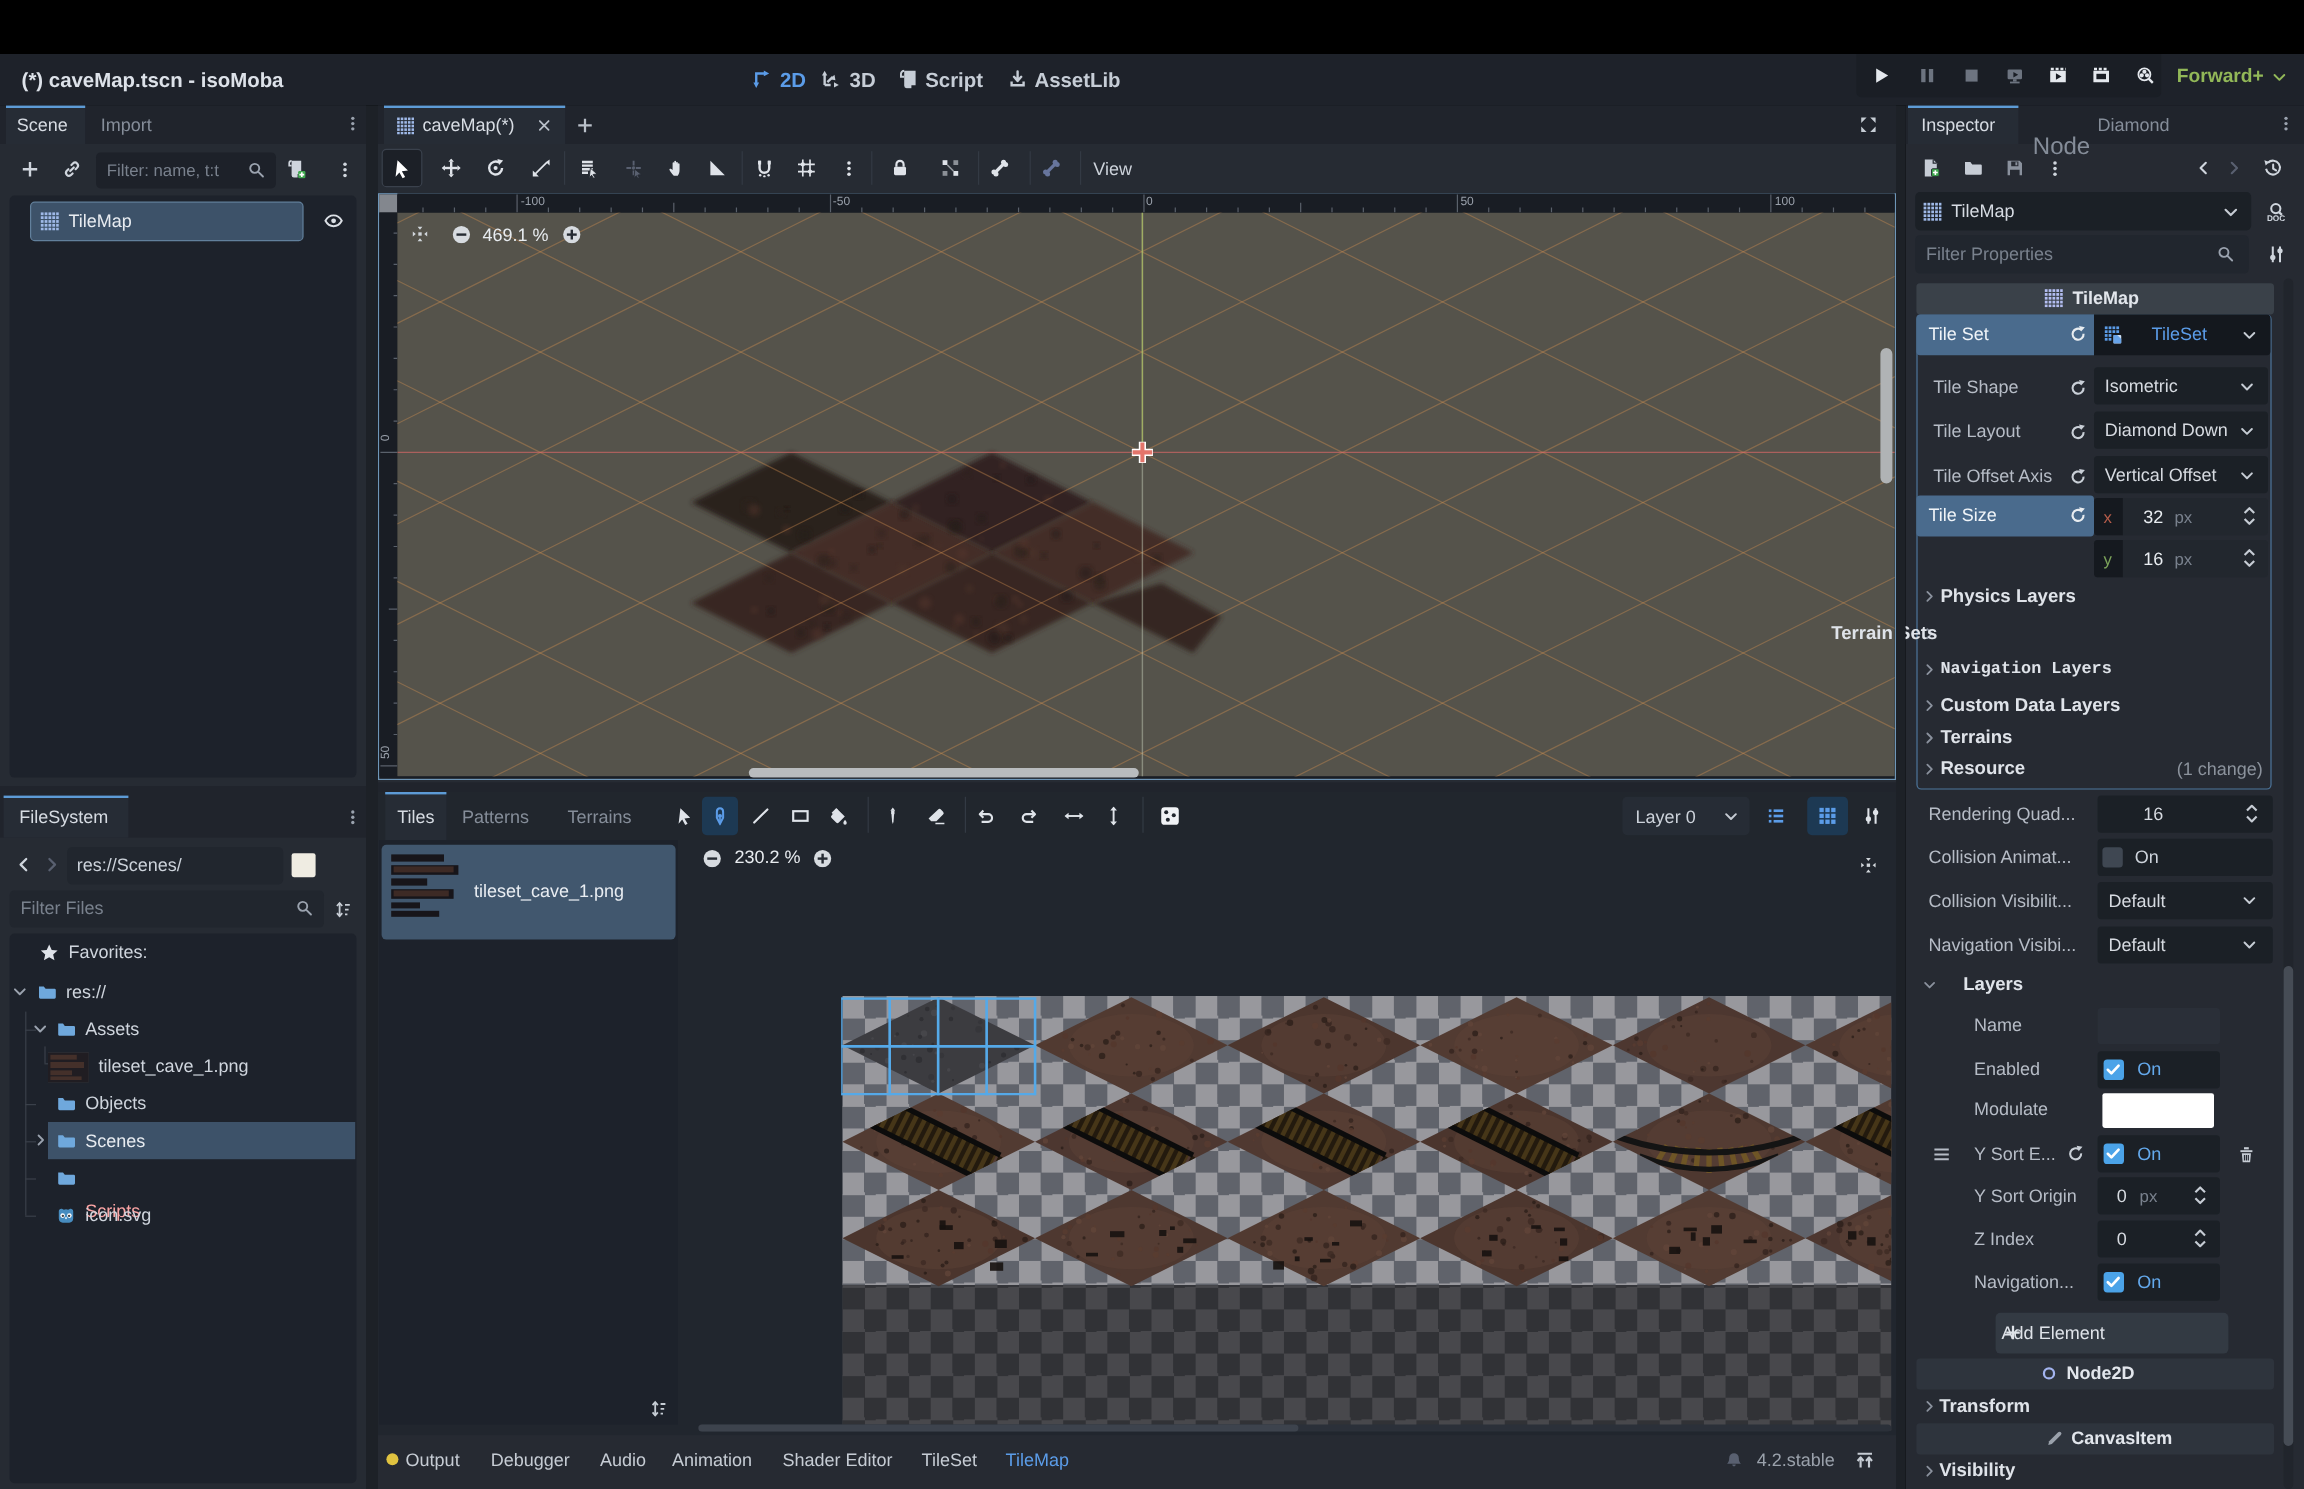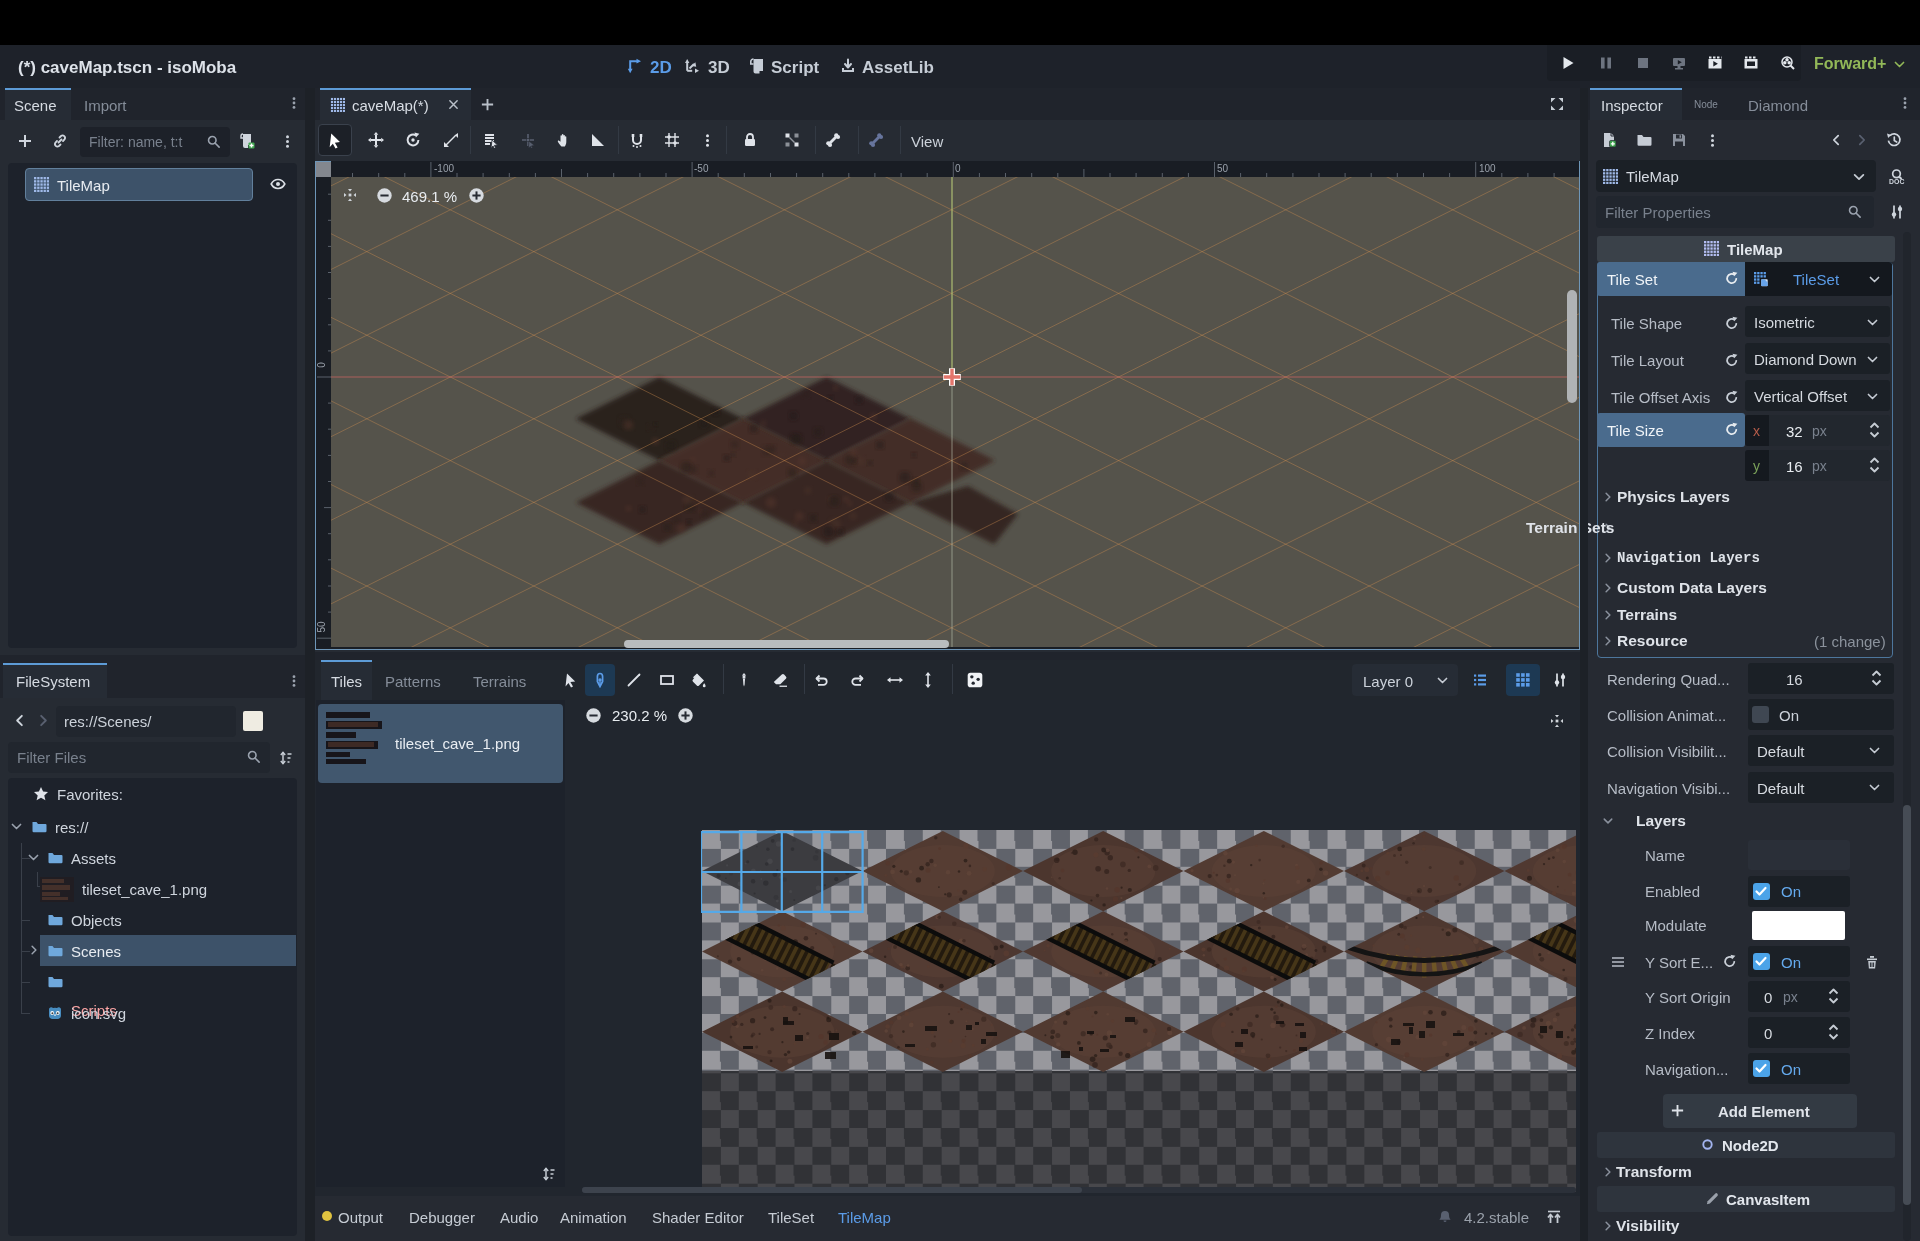--- a/index.html
+++ b/index.html
@@ -1686,21 +1686,21 @@
     <g fill="none" stroke="#c6ccd4" stroke-width="1.8">
       <path d="M4.5 14V6M11.5 14V6"></path>
       <path d="M2 8.5L4.5 5.5 7 8.5M9 8.5l2.5-3 2.5 3" stroke-linejoin="round"></path>
       <path d="M2 2.5h12" stroke-width="1.6"></path>
     </g>
   </svg>
 <div style="position:absolute;left:1588px;top:88px;width:332px;height:1153px;background:#262a32"></div>
 <div style="position:absolute;left:1588px;top:88px;width:332px;height:32px;background:#20242c"></div>
 <div style="position:absolute;left:1590px;top:88px;width:92px;height:32px;background:#262c35;border-top:2px solid #5d9bd6"></div>
 <div style="position:absolute;left:1601px;top:105px;transform:translate(0,-50%) ;font-size:15px;color:#d6dbe2;font-weight:400;white-space:nowrap;line-height:1;">Inspector</div>
-<div style="position:absolute;left:1694px;top:105px;transform:translate(0,-50%) ;font-size:10px;color:#858d99;font-weight:400;white-space:nowrap;line-height:1;">Node</div>
+<div style="position:absolute;left:1694px;top:122px;transform:translate(0,-50%) ;font-size:20px;color:#858d99;font-weight:400;white-space:nowrap;line-height:1;">Node</div>
 <div style="position:absolute;left:1748px;top:105px;transform:translate(0,-50%) ;font-size:15px;color:#858d99;font-weight:400;white-space:nowrap;line-height:1;">Diamond</div>
 <svg style="position:absolute;left:1898px;top:96px" width="14" height="14" viewBox="0 0 16 16">
     <g fill="#9aa2ae">
       <circle cx="8" cy="3" r="1.6"></circle>
       <circle cx="8" cy="8" r="1.6"></circle>
       <circle cx="8" cy="13" r="1.6"></circle>
     </g>
   </svg>
 <svg style="position:absolute;left:1601px;top:132px" width="16" height="16" viewBox="0 0 16 16">
     <g>
@@ -2032,21 +2032,21 @@
 <div style="position:absolute;left:1748px;top:1053px;width:102px;height:31px;background:#1b2026;border-radius:3px"></div>
 <div style="position:absolute;left:1753px;top:1060px;width:17px;height:17px;background:#4ba3e8;border-radius:3px"></div>
 <svg style="position:absolute;left:1753px;top:1060px;" width="17" height="17" viewBox="0 0 17 17">
     <path d="M3.5 8.5l3 3 6-6.5" fill="none" stroke="#fff" stroke-width="2.2" stroke-linecap="round" stroke-linejoin="round"></path>
   </svg>
 <div style="position:absolute;left:1781px;top:1069px;transform:translate(0,-50%) ;font-size:15px;color:#64a9ec;font-weight:400;white-space:nowrap;line-height:1;">On</div>
 <div style="position:absolute;left:1663px;top:1094px;width:194px;height:34px;background:#333a43;border-radius:4px"></div>
 <svg style="position:absolute;left:1670px;top:1103px" width="15" height="15" viewBox="0 0 16 16">
     <path d="M7 2h2v5h5v2H9v5H7V9H2V7h5z" fill="#dfe3e9"></path>
   </svg>
-<div style="position:absolute;left:1718px;top:1111px;transform:translate(0,-50%) ;font-size:15px;color:#dfe3e9;font-weight:700;white-space:nowrap;line-height:1;">Add Element</div>
+<div style="position:absolute;left:1668px;top:1111px;transform:translate(0,-50%) ;font-size:15px;color:#dfe3e9;font-weight:400;white-space:nowrap;line-height:1;">Add Element</div>
 <div style="position:absolute;left:1597px;top:1132px;width:298px;height:26px;background:#2e343d;border-radius:3px"></div>
 <svg style="position:absolute;left:1700px;top:1137px" width="15" height="15" viewBox="0 0 16 16">
     <circle cx="8" cy="8" r="4.5" fill="none" stroke="#a3b4f0" stroke-width="2"></circle>
   </svg>
 <div style="position:absolute;left:1722px;top:1145px;transform:translate(0,-50%) ;font-size:15px;color:#e2e6ec;font-weight:700;white-space:nowrap;line-height:1;">Node2D</div>
 <svg style="position:absolute;left:1602px;top:1166px" width="12" height="12" viewBox="0 0 16 16">
     <path d="M5.5 3l5 5-5 5" fill="none" stroke="#8a919d" stroke-width="2" stroke-linecap="round" stroke-linejoin="round"></path>
   </svg>
 <div style="position:absolute;left:1616px;top:1172px;transform:translate(0,-50%) ;font-size:15.5px;color:#dfe3e9;font-weight:700;white-space:nowrap;line-height:1;">Transform</div>
 <div style="position:absolute;left:1597px;top:1186px;width:298px;height:26px;background:#2e343d;border-radius:3px"></div>

